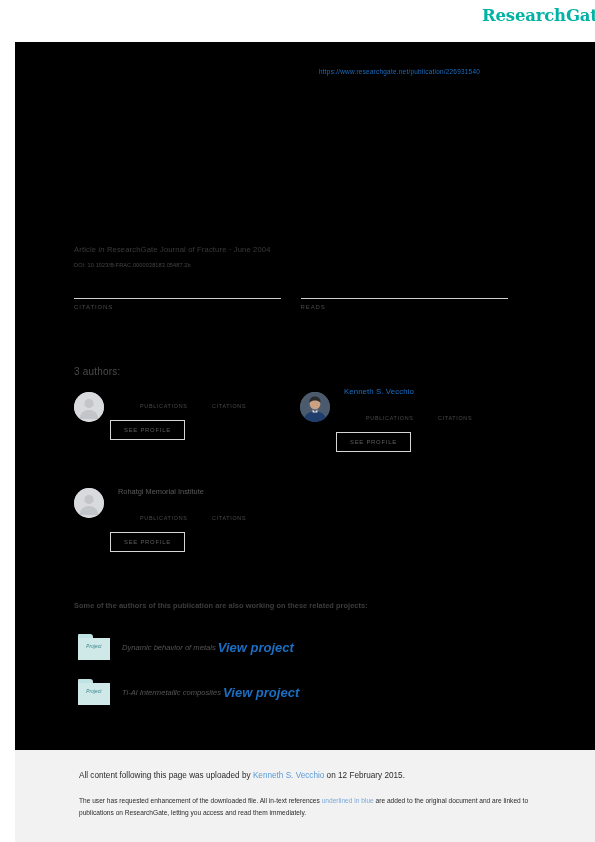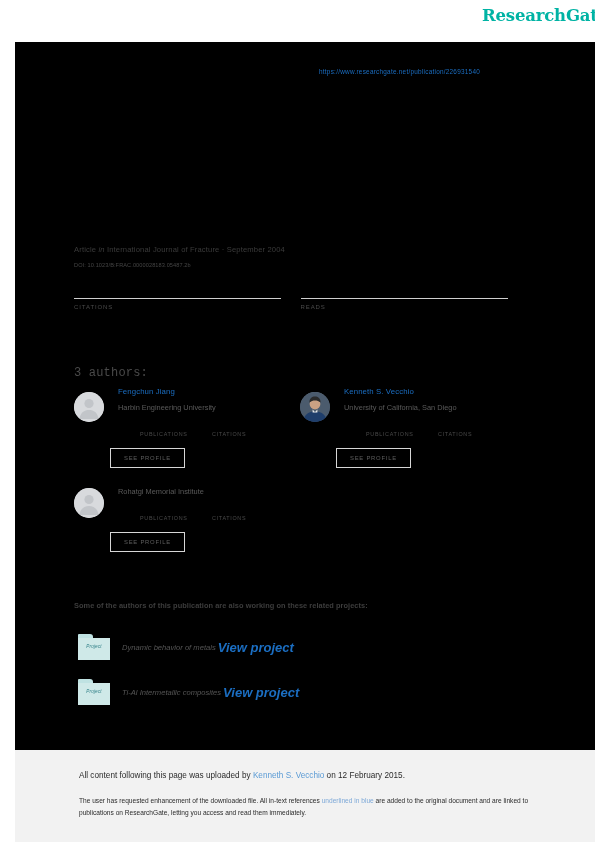--- a/index.html
+++ b/index.html
@@ -112,24 +112,23 @@
   .stat-label {
     font-size: 6px;
     letter-spacing: 0.9px;
     color: #4a4a4a;
   }
   
   .authors-heading {
     position: absolute;
     left: 59px;
     top: 366px;
-    font-size: 12px;
+    font-size: 10px;
     color: #4a4a4a;
     letter-spacing: 0.2px;
-    font-family: Liberation Mono, monospace;
   }
   .authors-grid {
     position: absolute;
     left: 59px;
     top: 386px;
     width: 453px;
   }
   .author-row {
     display: flex;
     width: 453px;
@@ -308,21 +307,21 @@
 
   <div class="url-line">https://www.researchgate.net/publication/226931540</div>
 
   <div class="title-block">
     <div class="title-line"></div>
   </div>
 
   <div class="article-meta">
     <span>Article</span>
     <span class="italic">in</span>
-    <span>International Journal of Fracture</span><span> · </span><span>September 2004</span>
+    <span>ResearchGate Journal of Fracture</span><span> · </span><span>June 2004</span>
   </div>
 
   <div class="doi-line">DOI: 10.1023/B:FRAC.0000028183.05487.2b</div>
 
   <div class="stats">
     <div class="stat-col">
       <div class="stat-number"></div>
       <div class="stat-rule"></div>
       <div class="stat-label">CITATIONS</div>
     </div>
@@ -339,24 +338,20 @@
 
     <div class="author-row">
 
       <div class="author-cell">
         <div class="avatar generic">
           <svg width="30" height="30" viewBox="0 0 30 30" aria-hidden="true">
             <circle cx="15" cy="15" r="15" fill="#d8dadd"></circle>
             <circle cx="15" cy="11.5" r="4.6" fill="#c2c5c9"></circle>
             <path d="M5.4 27 C6.4 20.6 10.2 18 15 18 C19.8 18 23.6 20.6 24.6 27 Z" fill="#c2c5c9"></path>
           </svg>
-        </div>
-        <div class="author-info">
-          <div class="author-name">Fengchun Jiang</div>
-          <div class="author-affil">Harbin Engineering University</div>
         </div>
         <div class="author-metrics">
           <div class="metric">
             <div class="metric-value"></div>
             <div class="metric-label">PUBLICATIONS</div>
           </div>
           <div class="metric">
             <div class="metric-value"></div>
             <div class="metric-label">CITATIONS</div>
           </div>
@@ -369,21 +364,20 @@
           <svg width="30" height="30" viewBox="0 0 30 30" aria-hidden="true">
             <circle cx="15" cy="15" r="15" fill="#4b5b6d"></circle>
             <path d="M3 30 C4 22 9 19.5 15 19.5 C21 19.5 26 22 27 30 Z" fill="#1f3e6b"></path>
             <circle cx="15" cy="12" r="5.4" fill="#caa183"></circle>
             <path d="M9.4 10.6 C9.4 6.4 12 4.6 15 4.6 C18 4.6 20.6 6.4 20.6 10.6 C19 9 17 8.4 15 8.4 C13 8.4 11 9 9.4 10.6 Z" fill="#2b2b2b"></path>
             <path d="M12.6 17.4 L15 20 L17.4 17.4 L17.4 20.6 L12.6 20.6 Z" fill="#e8e8e8"></path>
           </svg>
         </div>
         <div class="author-info">
           <div class="author-name">Kenneth S. Vecchio</div>
-          <div class="author-affil">University of California, San Diego</div>
         </div>
         <div class="author-metrics">
           <div class="metric">
             <div class="metric-value"></div>
             <div class="metric-label">PUBLICATIONS</div>
           </div>
           <div class="metric">
             <div class="metric-value"></div>
             <div class="metric-label">CITATIONS</div>
           </div>

